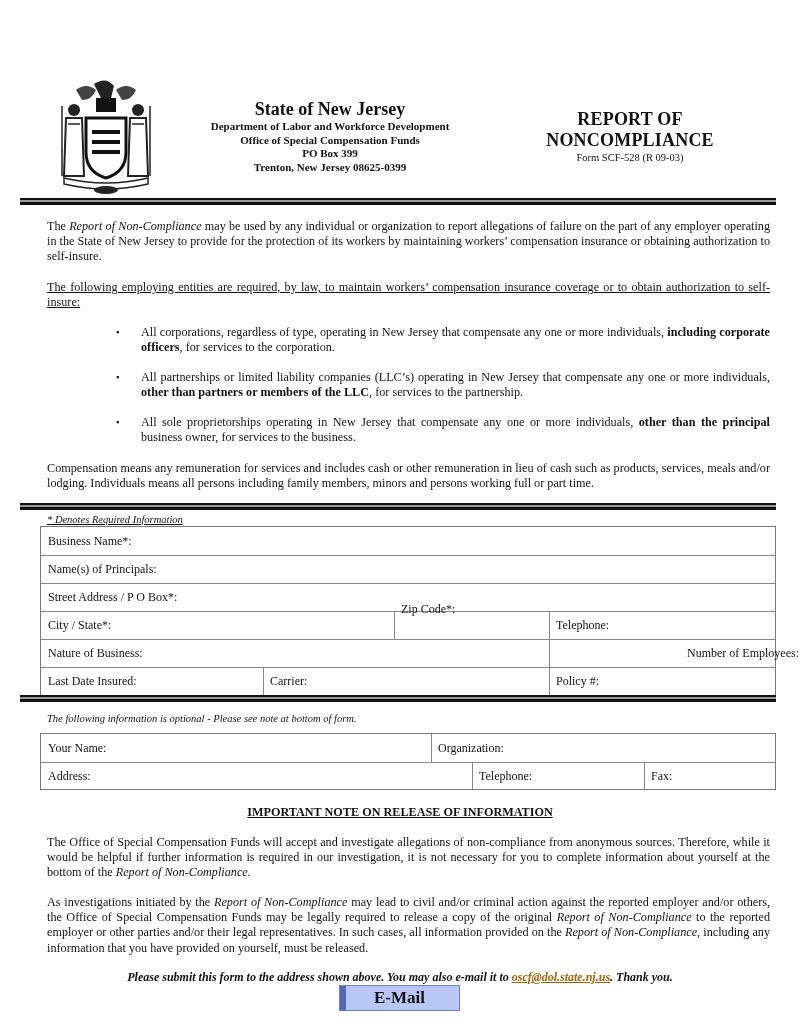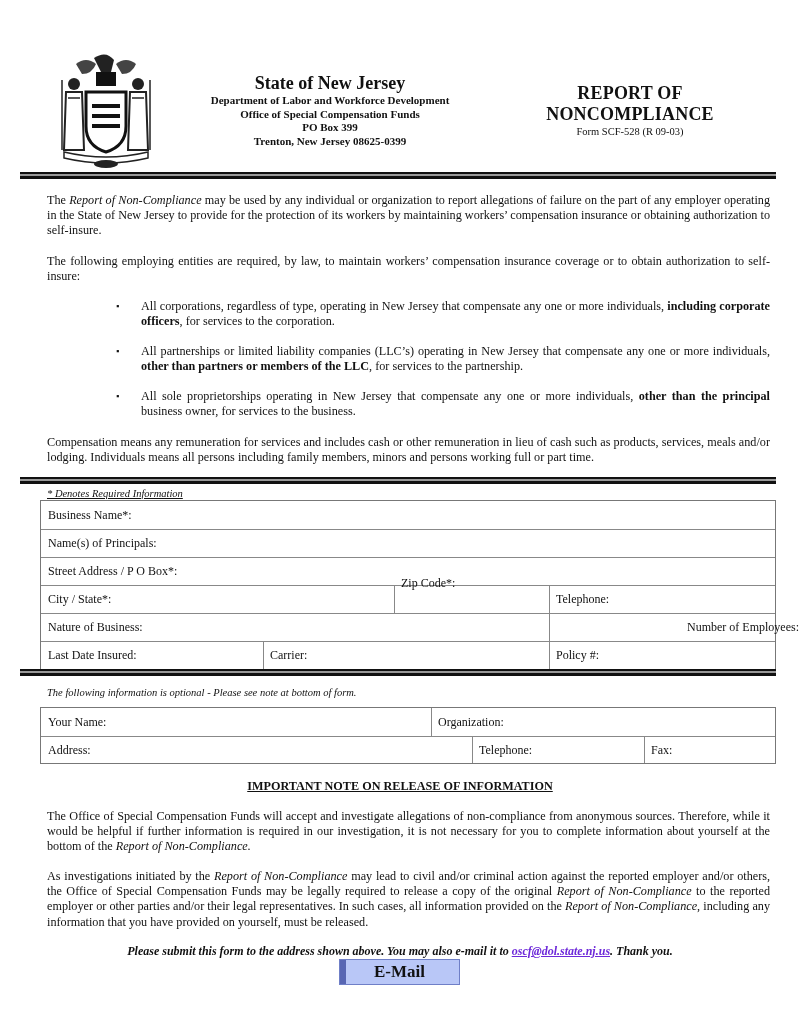--- a/index.html
+++ b/index.html
@@ -3,21 +3,21 @@
   <meta charset="utf-8">
   <style>
     * { box-sizing: border-box; margin: 0; padding: 0; }
     html, body { width: 800px; height: 1035px; background: #ffffff; }
     body {
       position: relative;
       font-family: "Liberation Serif", "DejaVu Serif", serif;
       color: #111;
       overflow: hidden;
     }
-    .abs { position: absolute; }
+    .abs { position: absolute; margin-top: 26px; }
 
     
     .seal { left: 56px; top: 50px; width: 100px; height: 120px; }
     .hdr-center { left: 190px; top: 72px; width: 280px; text-align: center; }
     .hdr-title { font-size: 18px; font-weight: bold; line-height: 22px; }
     .hdr-line { font-size: 11px; font-weight: bold; line-height: 13.5px; }
     .hdr-right { left: 520px; top: 83px; width: 220px; text-align: center; }
     .rpt-title { font-size: 18px; font-weight: bold; line-height: 21px; letter-spacing: 0.2px; }
     .rpt-form { font-size: 10.5px; line-height: 13px; }
 
@@ -51,21 +51,21 @@
     .vline { position: absolute; width: 1px; background: #888; }
 
     .imp-title {
       left: 0; width: 800px; text-align: center;
       font-size: 12.2px; font-weight: bold; text-decoration: underline;
     }
     .submit-line {
       left: 0; width: 800px; text-align: center;
       font-size: 12px; font-weight: bold; font-style: italic;
     }
-    .submit-line a { color: #6d28d9; text-decoration: underline; }
+    .submit-line a { color: #a16207; text-decoration: underline; }
     .email-btn {
       left: 339px; top: 959px; width: 121px; height: 26px;
       background: #b9c7f7; border: 1px solid #6f7fc7;
       font-size: 17px; font-weight: bold; color: #111;
       text-align: center; line-height: 24px; cursor: pointer;
     }
     .email-btn .strip {
       position: absolute; left: 0; top: 0; bottom: 0; width: 6px; background: #5866b3;
     }
     .email-btn span.lbl { position: relative; }
@@ -114,21 +114,21 @@
 </div>
 
 <div class="abs rule" style="top:172px;">
     <div class="rule-grey"></div>
   </div>
 
 <div class="abs para" style="top:193px;">
   <span>The </span><i class="it">Report of Non-Compliance</i><span> may be used by any individual or organization to report allegations of failure on the part of any employer operating in the State of New Jersey to provide for the protection of its workers by maintaining workers’ compensation insurance or obtaining authorization to self-insure.</span>
 </div>
 
-<div class="abs para" style="top:254px;">The following employing entities are required, by law, to maintain workers’ compensation insurance coverage or to obtain authorization to self-insure:</div>
+<div class="abs para" style="top:254px;text-decoration:underline;">The following employing entities are required, by law, to maintain workers’ compensation insurance coverage or to obtain authorization to self-insure:</div>
 
 <div class="abs bullet-wrap" style="top:299px;">
   <div class="bullet-item" style="top:0;">
     <span class="bullet-mark">▪</span>
     <div class="bullet-text"><span>All corporations, regardless of type, operating in New Jersey that compensate any one or more individuals, </span><b>including corporate officers</b><span>, for services to the corporation.</span></div>
   </div>
   <div class="bullet-item" style="top:45px;">
     <span class="bullet-mark">▪</span>
     <div class="bullet-text"><span>All partnerships or limited liability companies (LLC’s) operating in New Jersey that compensate any one or more individuals, </span><b>other than partners or members of the LLC</b><span>, for services to the partnership.</span></div>
   </div>

